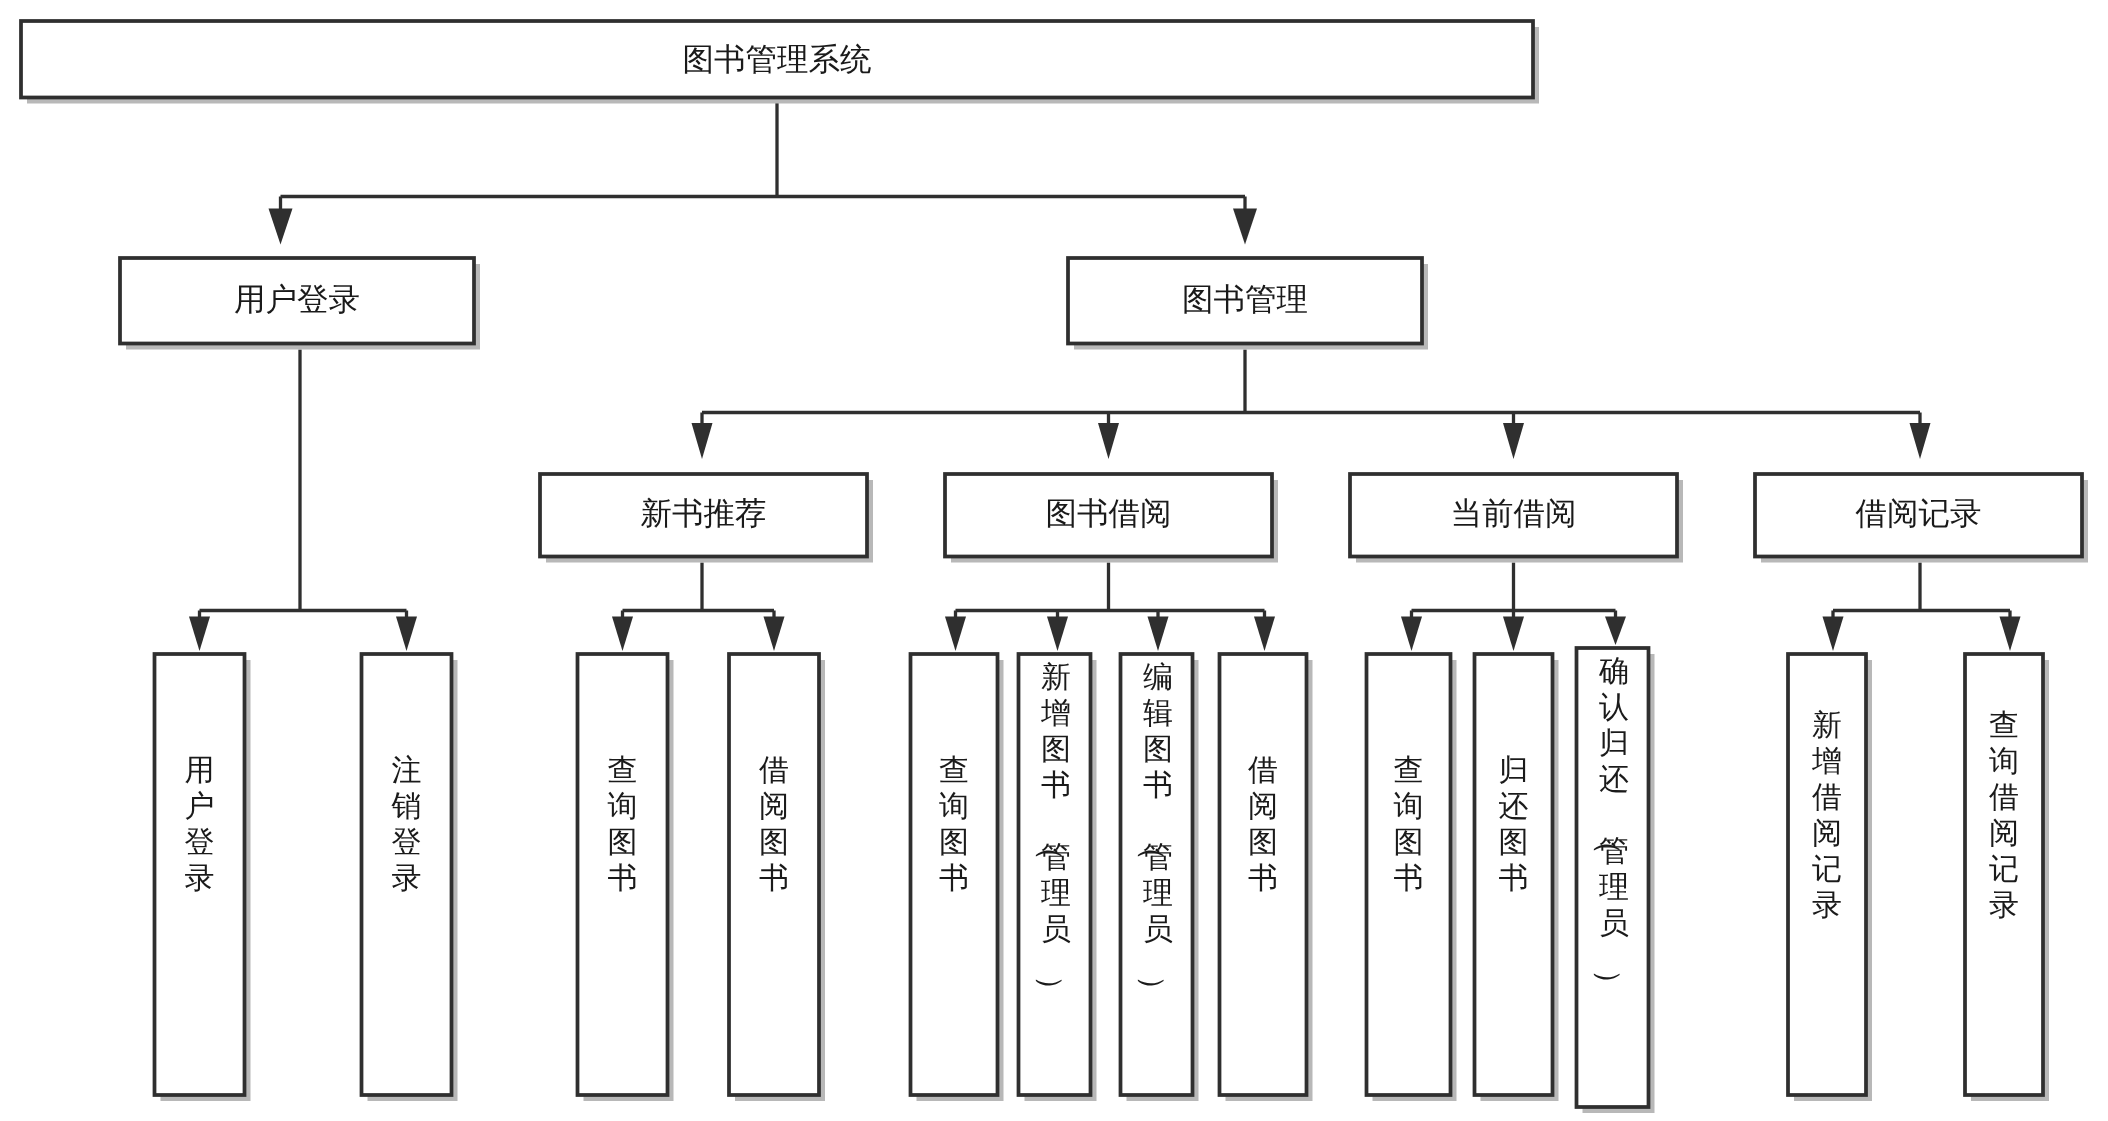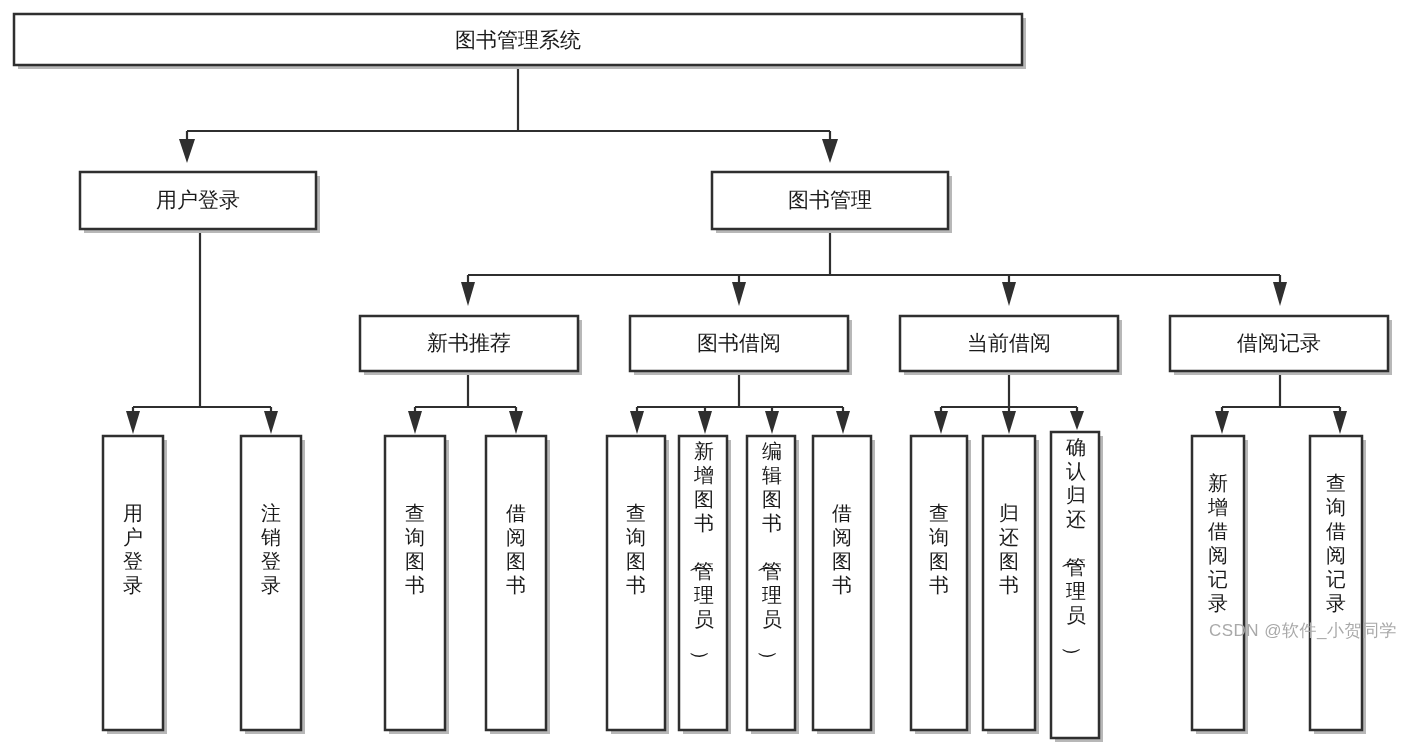--- a/index.html
+++ b/index.html
@@ -257,14 +257,13 @@
     </g>
 
     <g>
       <rect class="node-shadow" x="1314" y="440" width="52" height="294"></rect>
       <rect class="node-box" x="1310" y="436" width="52" height="294"></rect>
       <text class="node-label-v" x="1336" y="490"><tspan x="1336" y="490">查</tspan><tspan x="1336" y="514">询</tspan><tspan x="1336" y="538">借</tspan><tspan x="1336" y="562">阅</tspan><tspan x="1336" y="586">记</tspan><tspan x="1336" y="610">录</tspan></text>
     </g>
 
   </svg>
 
-  <div class="watermark-text">CSDN @软件_小贺同学</div>
 </div>
 
 </body></html>

